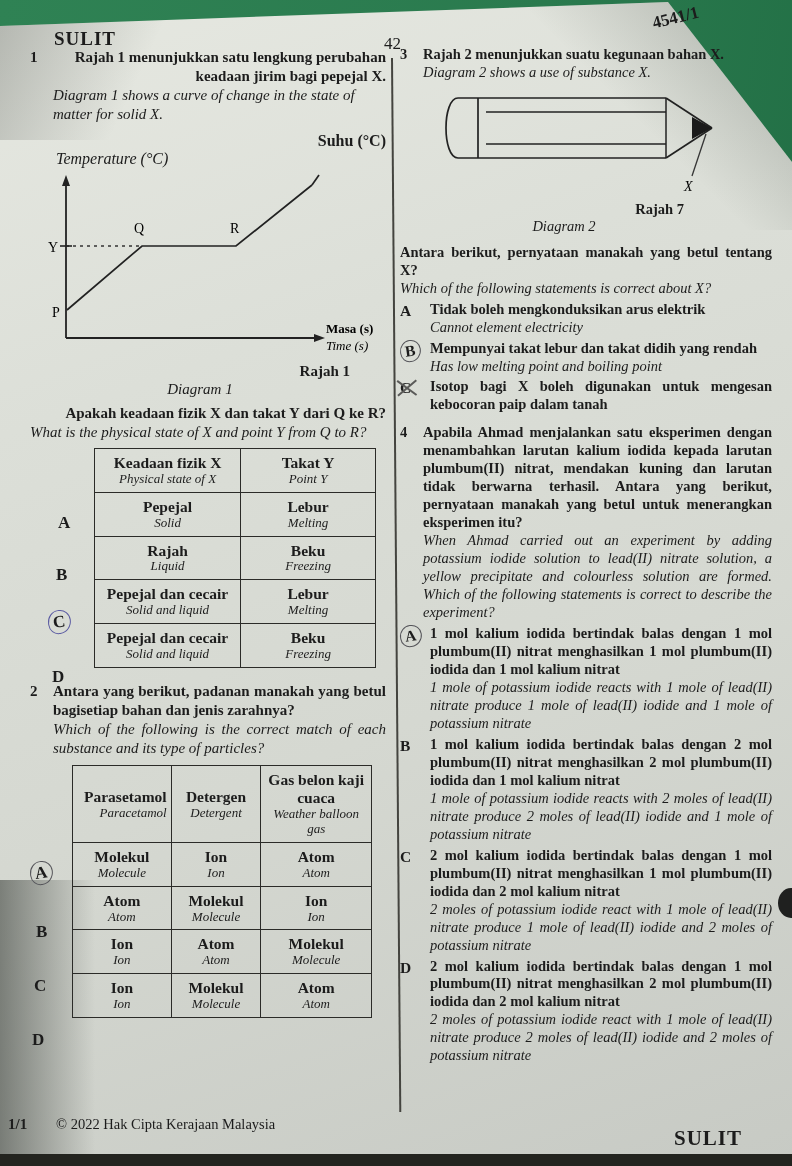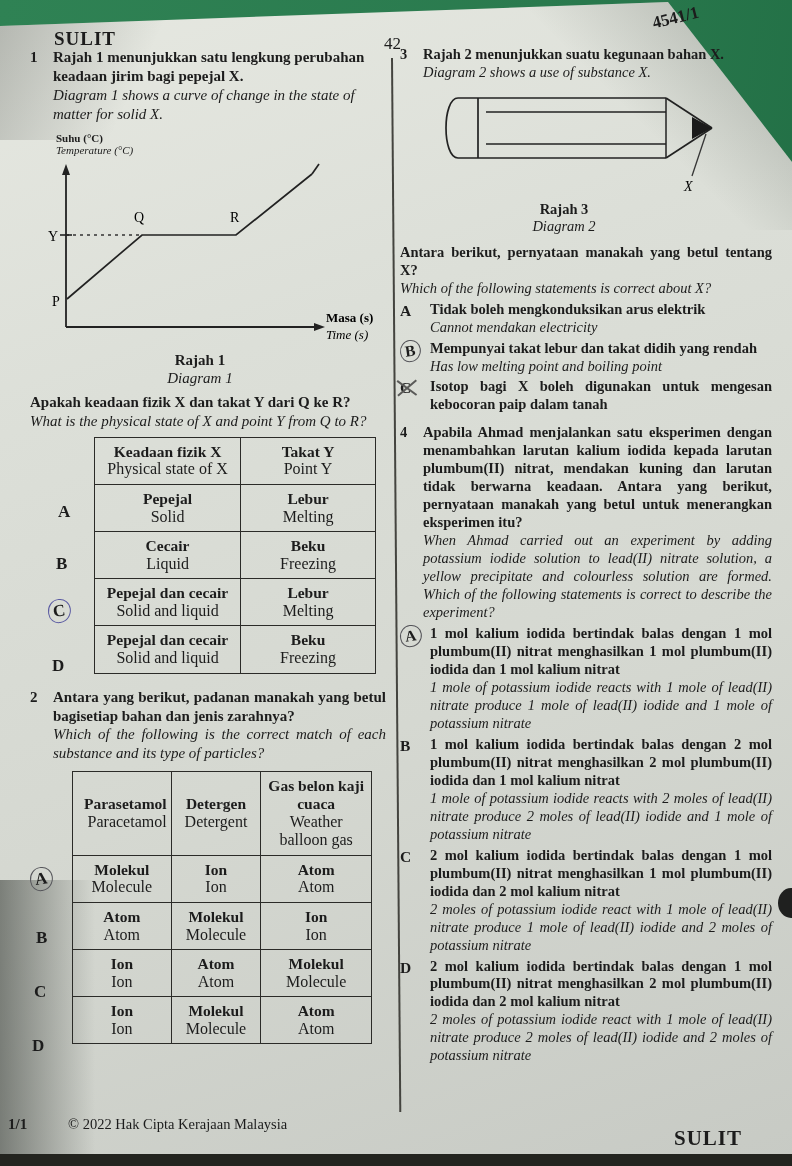--- a/index.html
+++ b/index.html
@@ -20,34 +20,34 @@
   .divider{position:absolute;left:391px;top:58px;width:2px;height:1054px;background:#44443f;
     transform:rotate(-.45deg);transform-origin:top;}
 
   .hdr-sulit{position:absolute;left:54px;top:28px;font-size:19px;font-weight:700;letter-spacing:1px;}
   .hdr-pagenum{position:absolute;left:384px;top:34px;font-size:17px;font-weight:400;}
   .hdr-code{position:absolute;left:652px;top:8px;font-size:17px;font-weight:700;transform:rotate(-14deg);}
 
   .col-left{position:absolute;left:30px;top:48px;width:356px;font-size:15px;line-height:1.26;}
   .col-right{position:absolute;left:400px;top:46px;width:372px;font-size:14.5px;line-height:1.24;}
 
-  .ms{font-weight:700;}
+  .ms{font-weight:700;text-align:right;}
   .en{font-style:italic;font-weight:400;}
   .just{text-align:justify;}
   .qrow{display:flex;gap:9px;}
   .qnum{font-weight:700;flex:none;width:14px;}
 
-  .axis-title{margin:8px 0 0 26px;line-height:1.15;font-size:11px;}
+  .axis-title{margin:8px 0 0 26px;line-height:1.15;font-size:16px;}
   .graph-svg{display:block;margin:2px 0 0 -10px;}
   .fig-caption{text-align:center;width:300px;margin:0 0 0 20px;line-height:1.2;}
 
   table{border-collapse:collapse;}
   td{border:1.6px solid #2b2b28;text-align:center;padding:5px 4px;line-height:1.15;}
   .cms{font-weight:700;font-size:15.5px;}
-  .cen{font-size:16px;}
+  .cen{font-style:italic;font-size:13px;}
   .tbl-wrap{position:relative;}
   .tbl-letter{position:absolute;font-weight:700;font-size:17px;}
   .q1-table{width:282px;margin-left:64px;}
   .q2-table{width:300px;margin-left:42px;}
 
   .mk-circle{display:inline-block;border:1.7px solid #55555a;border-radius:52% 48% 55% 45%;
     padding:0 5px 1px 4px;transform:rotate(-8deg);}
   .mk-circle.blue{border-color:#5a5aa2;}
   .mk-cross{position:relative;display:inline-block;}
   .mk-cross::before,.mk-cross::after{content:"";position:absolute;left:-5px;top:9px;width:24px;height:1.6px;background:#5a5a58;}
@@ -144,21 +144,21 @@
                 <div class="cms">Pepejal</div>
                 <div class="cen">Solid</div>
               </td>
           <td>
                 <div class="cms">Lebur</div>
                 <div class="cen">Melting</div>
               </td>
         </tr>
         <tr>
           <td>
-                <div class="cms">Cecair</div>
+                <div class="cms">Rajah</div>
                 <div class="cen">Liquid</div>
               </td>
           <td>
                 <div class="cms">Beku</div>
                 <div class="cen">Freezing</div>
               </td>
         </tr>
         <tr>
           <td>
                 <div class="cms">Pepejal dan cecair</div>
@@ -292,55 +292,55 @@
         <line x1="232" y1="10" x2="232" y2="70" stroke="#222" stroke-width="1.5"></line>
         <line x1="52" y1="24" x2="232" y2="24" stroke="#222" stroke-width="1.3"></line>
         <line x1="52" y1="56" x2="232" y2="56" stroke="#222" stroke-width="1.3"></line>
         <line x1="232" y1="10" x2="278" y2="40" stroke="#222" stroke-width="1.7"></line>
         <line x1="232" y1="70" x2="278" y2="40" stroke="#222" stroke-width="1.7"></line>
         <polygon points="258,29 278,40 258,51" fill="#1a1a1a"></polygon>
         <line x1="272" y1="46" x2="258" y2="88" stroke="#333" stroke-width="1.3"></line>
         <text x="250" y="103" font-size="14" font-style="italic">X</text>
       </svg>
       <div class="fig-caption" style="width:240px;margin-left:10px;">
-        <div class="ms">Rajah 3</div>
+        <div class="ms">Rajah 7</div>
         <div class="en">Diagram 2</div>
       </div>
     </div>
 
     <div style="margin-top:8px;">
       <div class="ms just">Antara berikut, pernyataan manakah yang betul tentang X?</div>
       <div class="en">Which of the following statements is correct about X?</div>
     </div>
 
     <div class="opt">
       <span class="opt-letter"><span>A</span></span>
       <div class="opt-body">
         <div class="ms just">Tidak boleh mengkonduksikan arus elektrik</div>
-        <div class="en">Cannot mendakan electricity</div>
+        <div class="en">Cannot element electricity</div>
       </div>
     </div>
     <div class="opt">
       <span class="opt-letter"><span class="mk-circle"><span>B</span></span></span>
       <div class="opt-body">
         <div class="ms just">Mempunyai takat lebur dan takat didih yang rendah</div>
         <div class="en">Has low melting point and boiling point</div>
       </div>
     </div>
     <div class="opt">
       <span class="opt-letter"><span class="mk-cross"><span>C</span></span></span>
       <div class="opt-body">
         <div class="ms just">Isotop bagi X boleh digunakan untuk mengesan kebocoran paip dalam tanah</div>
       </div>
     </div>
 
     <div class="qrow" style="margin-top:10px;">
       <span class="qnum">4</span>
       <div class="qbody">
-        <div class="ms just">Apabila Ahmad menjalankan satu eksperimen dengan menambahkan larutan kalium iodida kepada larutan plumbum(II) nitrat, mendakan kuning dan larutan tidak berwarna keadaan. Antara yang berikut, pernyataan manakah yang betul untuk menerangkan eksperimen itu?</div>
+        <div class="ms just">Apabila Ahmad menjalankan satu eksperimen dengan menambahkan larutan kalium iodida kepada larutan plumbum(II) nitrat, mendakan kuning dan larutan tidak berwarna terhasil. Antara yang berikut, pernyataan manakah yang betul untuk menerangkan eksperimen itu?</div>
         <div class="en just">When Ahmad carried out an experiment by adding potassium iodide solution to lead(II) nitrate solution, a yellow precipitate and colourless solution are formed. Which of the following statements is correct to describe the experiment?</div>
       </div>
     </div>
 
     <div class="opt">
       <span class="opt-letter"><span class="mk-circle"><span>A</span></span></span>
       <div class="opt-body">
         <div class="ms just">1 mol kalium iodida bertindak balas dengan 1 mol plumbum(II) nitrat menghasilkan 1 mol plumbum(II) iodida dan 1 mol kalium nitrat</div>
         <div class="en just">1 mole of potassium iodide reacts with 1 mole of lead(II) nitrate produce 1 mole of lead(II) iodide and 1 mole of potassium nitrate</div>
       </div>
@@ -362,18 +362,18 @@
     <div class="opt">
       <span class="opt-letter"><span>D</span></span>
       <div class="opt-body">
         <div class="ms just">2 mol kalium iodida bertindak balas dengan 1 mol plumbum(II) nitrat menghasilkan 2 mol plumbum(II) iodida dan 2 mol kalium nitrat</div>
         <div class="en just">2 moles of potassium iodide react with 1 mole of lead(II) nitrate produce 2 moles of lead(II) iodide and 2 moles of potassium nitrate</div>
       </div>
     </div>
   </div>
 
   <div style="position:absolute;left:8px;top:1116px;font-weight:700;font-size:15px;">1/1</div>
-  <div style="position:absolute;left:68px;top:1116px;font-size:14.5px;">© 2022 Hak Cipta Kerajaan Malaysia</div>
+  <div style="position:absolute;left:56px;top:1116px;font-size:14.5px;">© 2022 Hak Cipta Kerajaan Malaysia</div>
   <div style="position:absolute;left:674px;top:1126px;font-weight:700;font-size:21px;letter-spacing:1px;">SULIT</div>
 
   <div class="dark-spot"></div>
   <div class="bottom-bar"></div>
 </div>
 
 </body></html>

